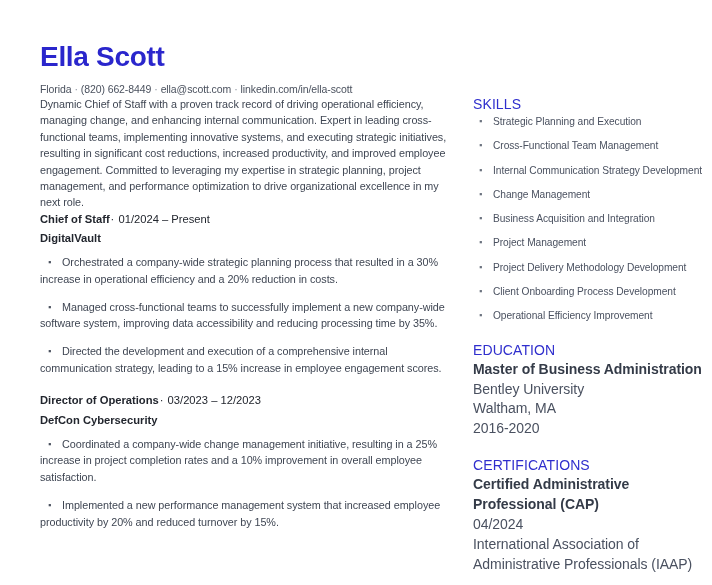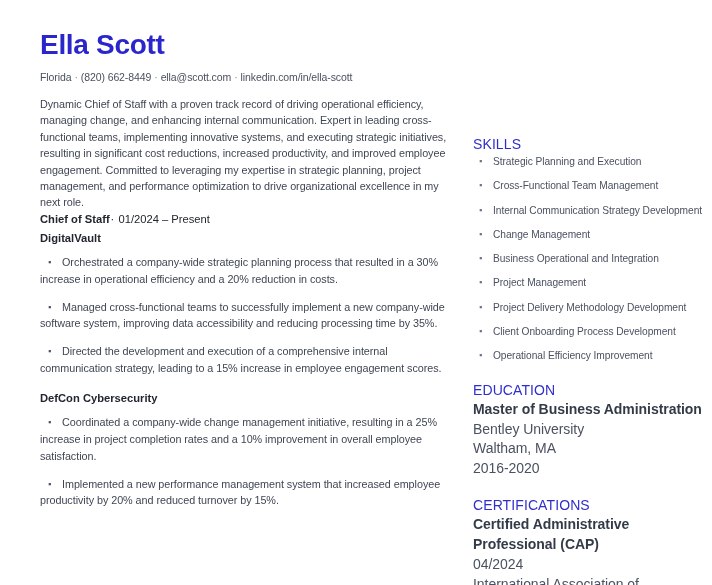--- a/index.html
+++ b/index.html
@@ -22,21 +22,21 @@
     height: 585px;
     box-sizing: border-box;
     padding: 0;
     overflow: hidden;
   }
 
   
   .header {
     position: absolute;
     left: 40px;
-    top: 30px;
+    top: 42px;
     width: 420px;
   }
   .name {
     font-size: 28px;
     font-weight: bold;
     color: #2a26cc;
     letter-spacing: -0.3px;
     line-height: 1.1;
     margin: 0;
   }
@@ -82,21 +82,20 @@
     font-weight: normal;
     letter-spacing: 0.1px;
     margin: 0;
   }
   .left-col .section-heading {
     margin-top: 20px;
     margin-bottom: 9px;
   }
   .right-col .section-heading {
     margin-bottom: 2px;
-    margin-top: 40px;
   }
   .right-col .section-heading.spaced {
     margin-top: 18px;
   }
 
   
   .job { margin-bottom: 2px; }
   .job-titleline {
     font-size: 11.2px;
     color: #22262e;
@@ -210,38 +209,41 @@
       </div>
       <div class="job-company">DigitalVault</div>
       <ul class="bullets">
         <li><span class="bullet-mark">▪</span><span>Orchestrated a company-wide strategic planning process that resulted in a 30% increase in operational efficiency and a 20% reduction in costs.</span></li>
         <li><span class="bullet-mark">▪</span><span>Managed cross-functional teams to successfully implement a new company-wide software system, improving data accessibility and reducing processing time by 35%.</span></li>
         <li><span class="bullet-mark">▪</span><span>Directed the development and execution of a comprehensive internal communication strategy, leading to a 15% increase in employee engagement scores.</span></li>
       </ul>
     </div>
 
     <div class="job" style="margin-top:16px;">
+      <div class="job-titleline">
+        <span class="job-title">Director of Operations</span><span class="job-dot">·</span> <span class="job-dates">03/2023 – 12/2023</span>
+      </div>
       <div class="job-company">DefCon Cybersecurity</div>
       <ul class="bullets">
         <li><span class="bullet-mark">▪</span><span>Coordinated a company-wide change management initiative, resulting in a 25% increase in project completion rates and a 10% improvement in overall employee satisfaction.</span></li>
         <li><span class="bullet-mark">▪</span><span>Implemented a new performance management system that increased employee productivity by 20% and reduced turnover by 15%.</span></li>
       </ul>
     </div>
 
   </div>
 
   <div class="right-col">
 
     <h2 class="section-heading">SKILLS</h2>
     <ul class="skills-list">
       <li><span class="bullet-mark">▪</span><span>Strategic Planning and Execution</span></li>
       <li><span class="bullet-mark">▪</span><span>Cross-Functional Team Management</span></li>
       <li><span class="bullet-mark">▪</span><span>Internal Communication Strategy Development</span></li>
       <li><span class="bullet-mark">▪</span><span>Change Management</span></li>
-      <li><span class="bullet-mark">▪</span><span>Business Operational and Integration</span></li>
+      <li><span class="bullet-mark">▪</span><span>Business Acquisition and Integration</span></li>
       <li><span class="bullet-mark">▪</span><span>Project Management</span></li>
       <li><span class="bullet-mark">▪</span><span>Project Delivery Methodology Development</span></li>
       <li><span class="bullet-mark">▪</span><span>Client Onboarding Process Development</span></li>
       <li><span class="bullet-mark">▪</span><span>Operational Efficiency Improvement</span></li>
     </ul>
 
     <h2 class="section-heading spaced">EDUCATION</h2>
     <div class="edu-block">
       <span class="strong">Master of Business Administration</span>
       <span class="line">Bentley University</span>

